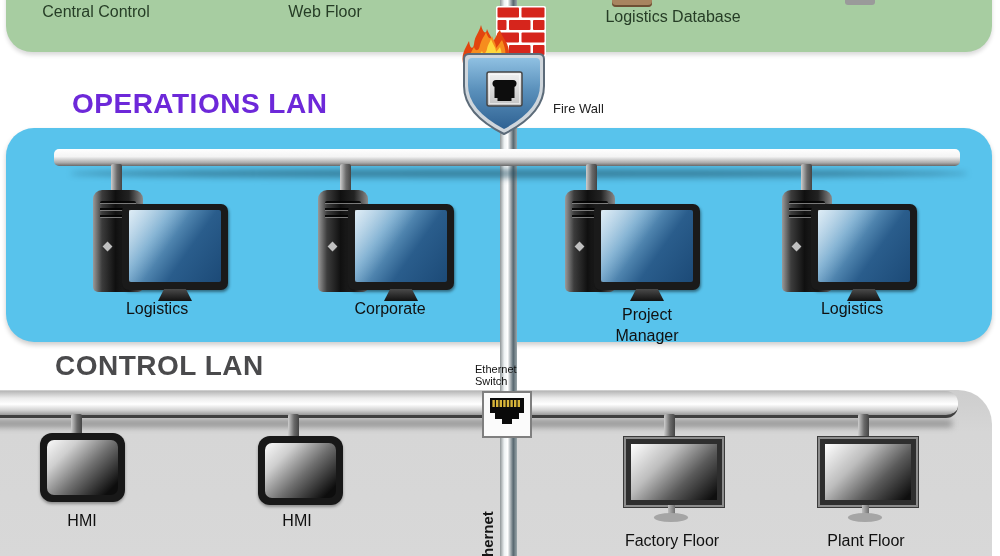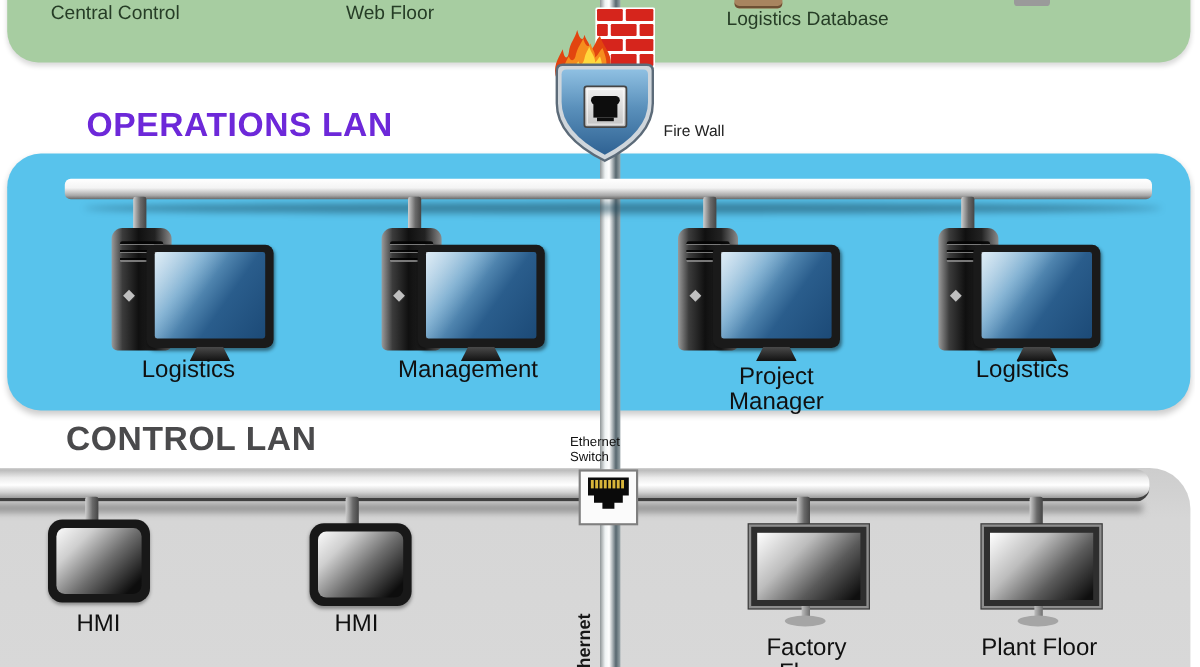--- a/index.html
+++ b/index.html
@@ -52,21 +52,21 @@
   .stub {
     width:11px;
     background:linear-gradient(90deg,#cfcfcf 0%,#6a6a6a 55%,#454545 100%);
     border-radius:2px;
   }
 
   
   .zone-label { font-size:16px; color:#263d26; text-align:center; line-height:19px; }
   .title-ops { font-size:28px; font-weight:bold; color:#6d28d9; letter-spacing:.5px;margin-left:16px; }
   .title-ctl { font-size:28px; font-weight:bold; color:#4a4a4c; letter-spacing:.5px; }
-  .dev-label { font-size:20px; color:#101010; text-align:center; line-height:21px; }
+  .dev-label { font-size:16px; color:#101010; text-align:center; line-height:21px; }
   .fw-label  { font-size:13px; color:#222222; }
   .sw-label  { font-size:11px; line-height:12px; color:#111111; text-align:left; }
   .eth-vert {
     left:479px; top:572px; width:130px; transform:rotate(-90deg); transform-origin:0 0;
     font-size:15px; font-weight:bold; color:#161616;
   }
 
   
   .tower {
     width:50px; height:102px; border-radius:9px 9px 5px 5px;
@@ -155,21 +155,21 @@
     <div class="screen"></div>
   </div>
   <div class="abs m-stand" style="left:158px; top:289px;"></div>
   <div class="abs dev-label" style="left:97px; top:298px; width:120px;">Logistics</div>
 
   <div class="abs tower" style="left:318px; top:190px;"></div>
   <div class="abs monitor" style="left:348px; top:204px;">
     <div class="screen"></div>
   </div>
   <div class="abs m-stand" style="left:384px; top:289px;"></div>
-  <div class="abs dev-label" style="left:320px; top:298px; width:140px;">Management</div>
+  <div class="abs dev-label" style="left:320px; top:298px; width:140px;">Corporate</div>
 
   <div class="abs tower" style="left:565px; top:190px;"></div>
   <div class="abs monitor" style="left:594px; top:204px;">
     <div class="screen"></div>
   </div>
   <div class="abs m-stand" style="left:630px; top:289px;"></div>
   <div class="abs dev-label" style="left:597px; top:304px; width:100px;">Project Manager</div>
 
   <div class="abs tower" style="left:782px; top:190px;"></div>
   <div class="abs monitor" style="left:811px; top:204px;">

